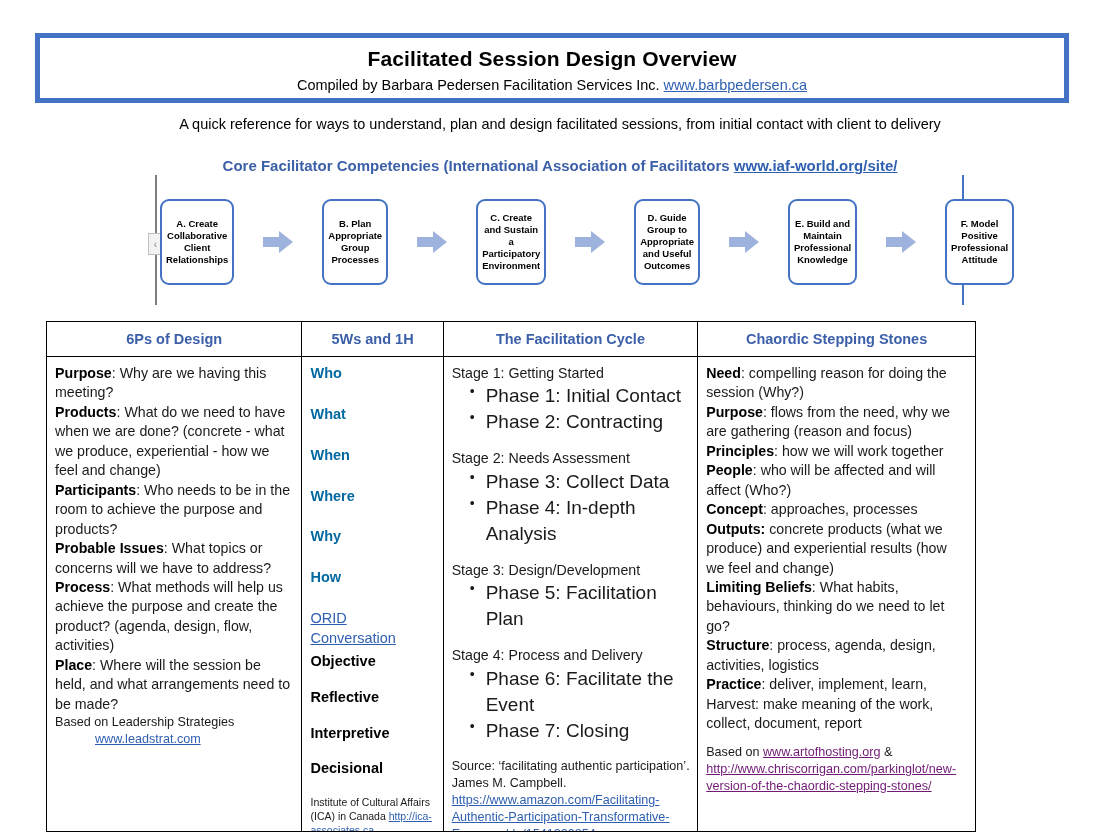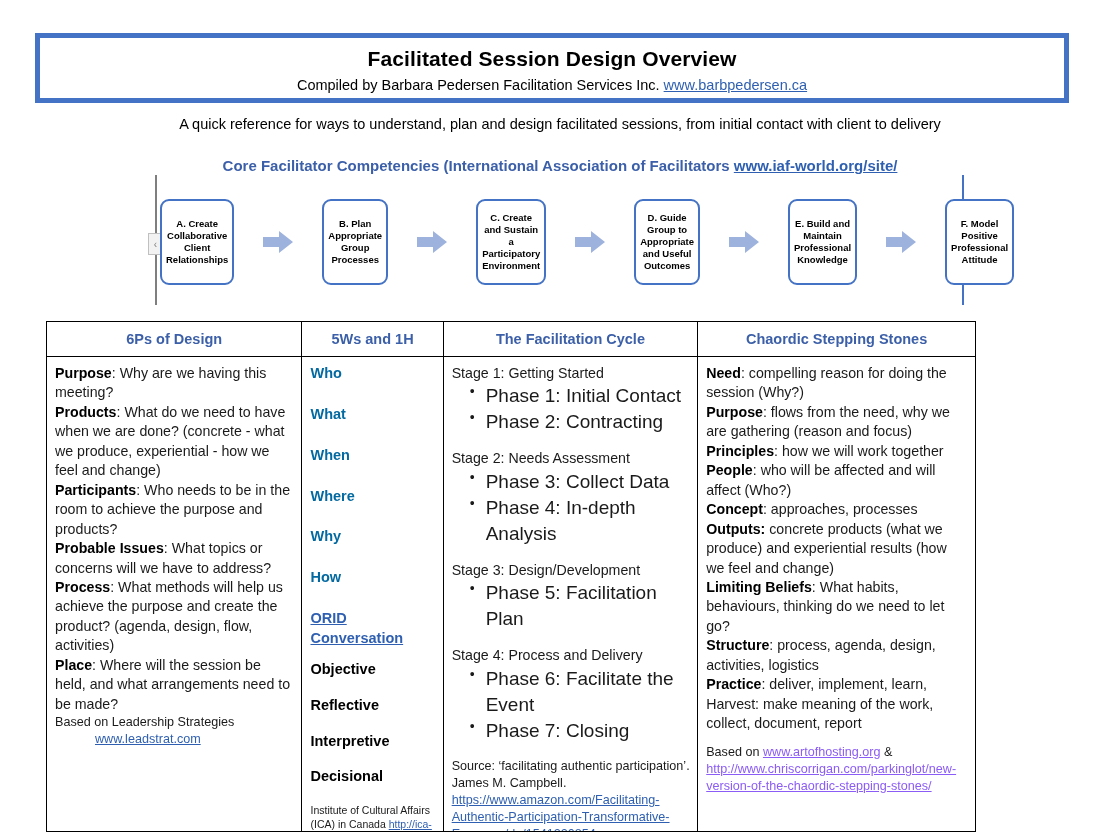--- a/index.html
+++ b/index.html
@@ -204,25 +204,25 @@
 
   
   .w-item {
     font-size: 14.5px;
     font-weight: bold;
     color: #0369a1;
     margin-bottom: 21px;
   }
   .orid-title {
     font-size: 14.5px;
-    font-weight: bold;
+    font-weight: normal;
     color: #2E5FB0;
     text-decoration: underline;
     margin-top: 4px;
-    margin-bottom: 11px;
+    margin-bottom: 3px;
   }
   .orid-item {
     font-size: 14.5px;
     font-weight: bold;
     color: #000000;
     margin-bottom: 16px;
   }
   .tiny {
     font-size: 10.5px;
     line-height: 1.34;
@@ -260,21 +260,21 @@
     color: #2E5FB0;
     text-decoration: underline;
   }
 
   .based {
     font-size: 12.6px;
     line-height: 1.36;
     color: #1A1A1A;
     margin-top: 10px;
   }
-  .based a { color: #8b5cf6; text-decoration: underline; }
+  .based a { color: #701a75; text-decoration: underline; }
 
   .small-note {
     font-size: 12.6px;
     color: #1A1A1A;
   }
   .small-note a { color: #2E5FB0; text-decoration: underline; margin-left: 40px; }
 </style>
 </head>
 <body>
 

